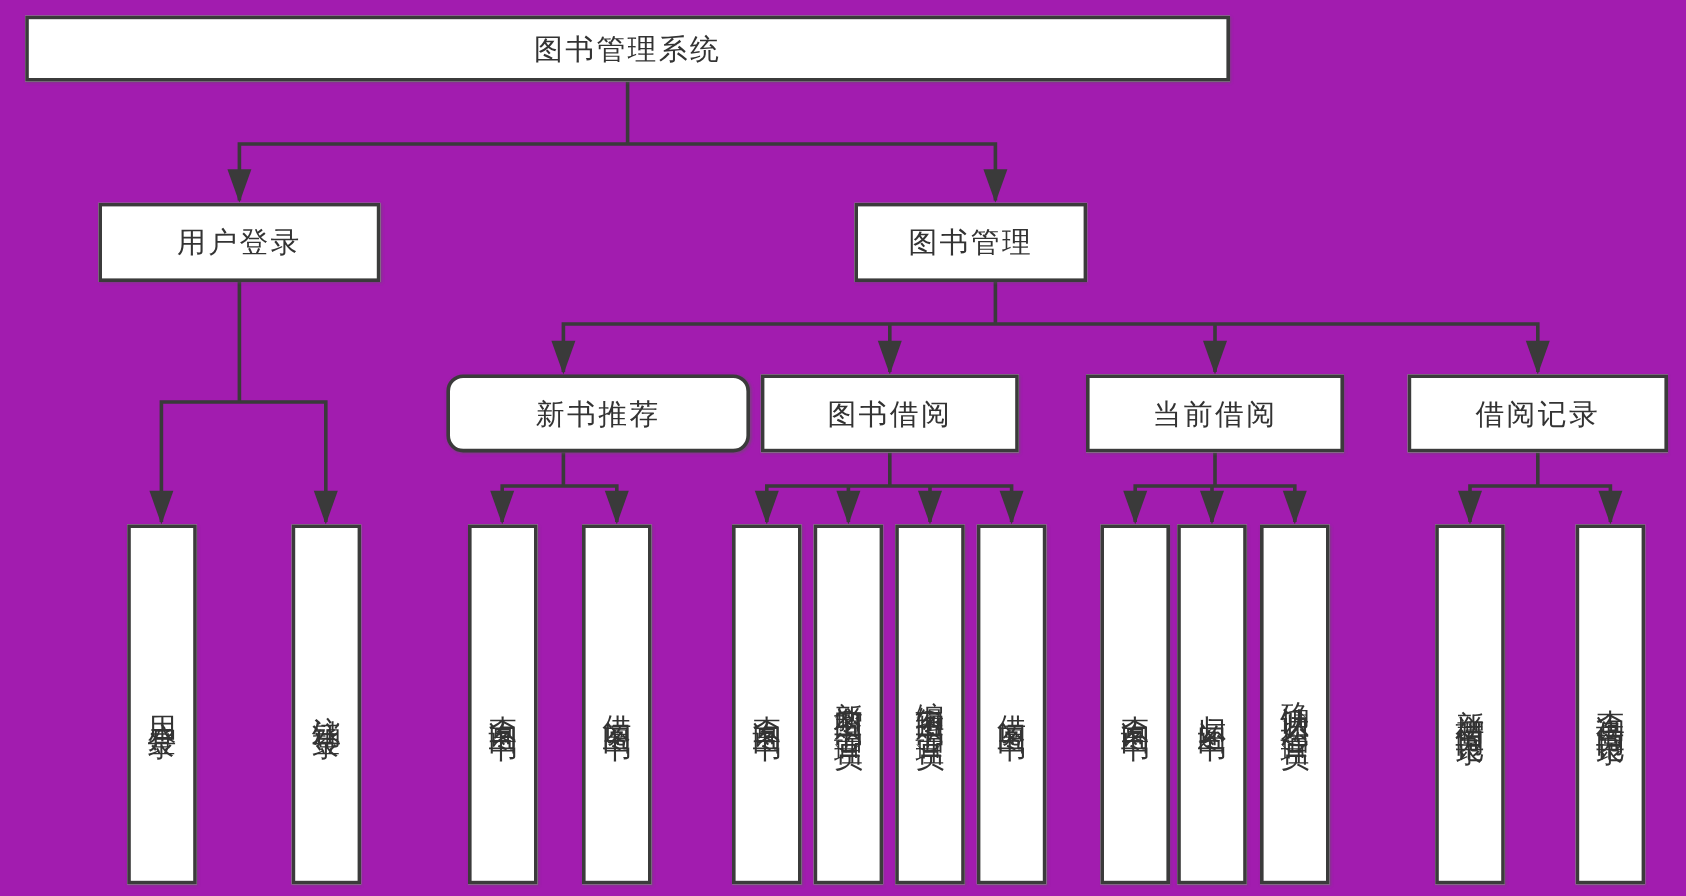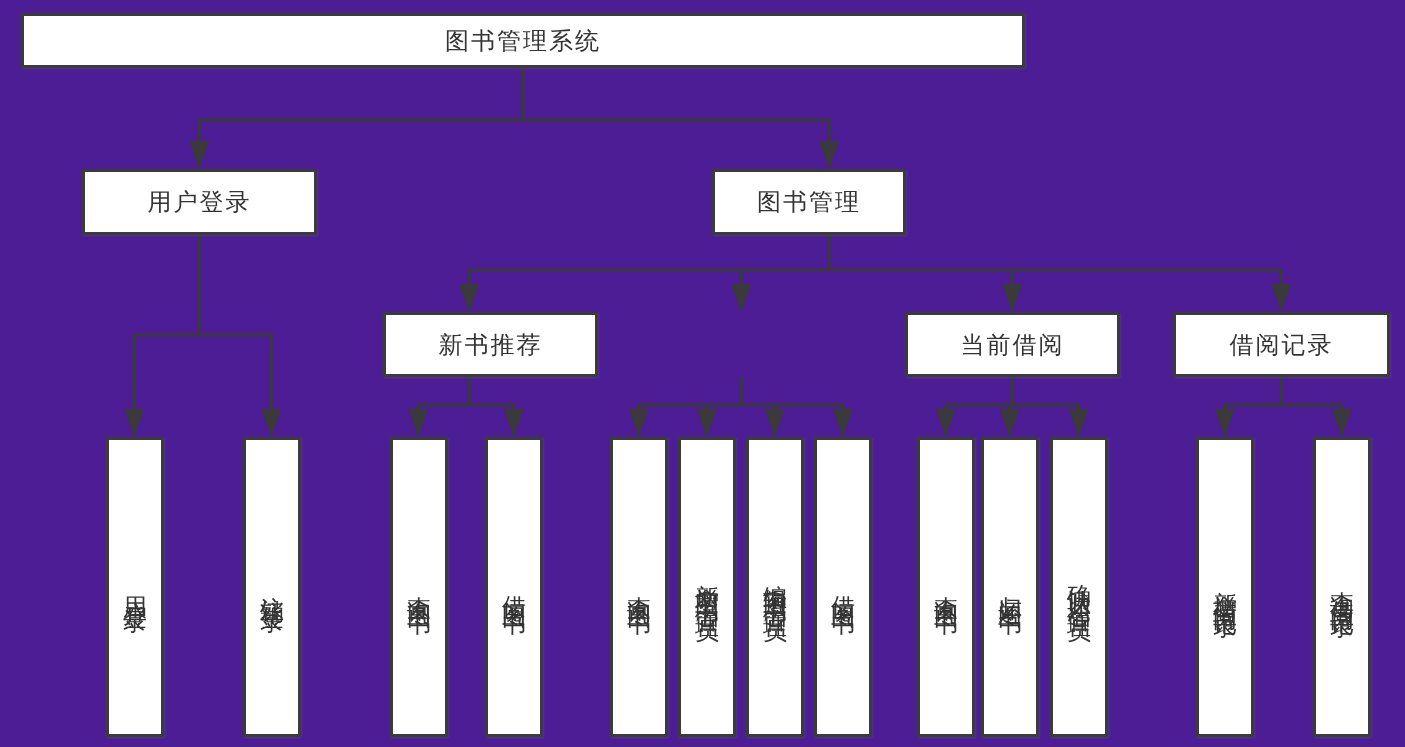--- a/index.html
+++ b/index.html
@@ -1,20 +1,20 @@
 <!DOCTYPE html>
 <html><head>
 <meta charset="utf-8">
 <style>
   html, body { margin: 0; padding: 0; background: #ffffff; }
   #canvas {
     position: relative;
     width: 1405px;
     height: 747px;
-    background: #4c1d95;
+    background: #a21caf;
     font-family: "DejaVu Sans", "Liberation Sans", sans-serif;
     overflow: hidden;
   }
   #connectors {
     position: absolute;
     left: 0; top: 0;
     width: 1405px; height: 747px;
     z-index: 1;
   }
   .box {
@@ -97,22 +97,25 @@
     <span class="htext">图书管理系统</span>
   </div>
 
   <div class="box lvl2" style="left:82px; width:235px;">
     <span class="htext">用户登录</span>
   </div>
   <div class="box lvl2" style="left:712px; width:194px;">
     <span class="htext">图书管理</span>
   </div>
 
-  <div class="box lvl3" style="left:383px; width:215px;">
+  <div class="box lvl3" style="left:372px; width:253px;border-radius:14px;">
     <span class="htext">新书推荐</span>
+  </div>
+  <div class="box lvl3" style="left:634px; width:215px;">
+    <span class="htext">图书借阅</span>
   </div>
   <div class="box lvl3" style="left:905px; width:215px;">
     <span class="htext">当前借阅</span>
   </div>
   <div class="box lvl3" style="left:1173px; width:217px;align-items:center;">
     <span class="htext">借阅记录</span>
   </div>
 
   <div class="box leaf" style="left:106px;">
     <span class="vtext">用户登录</span>

